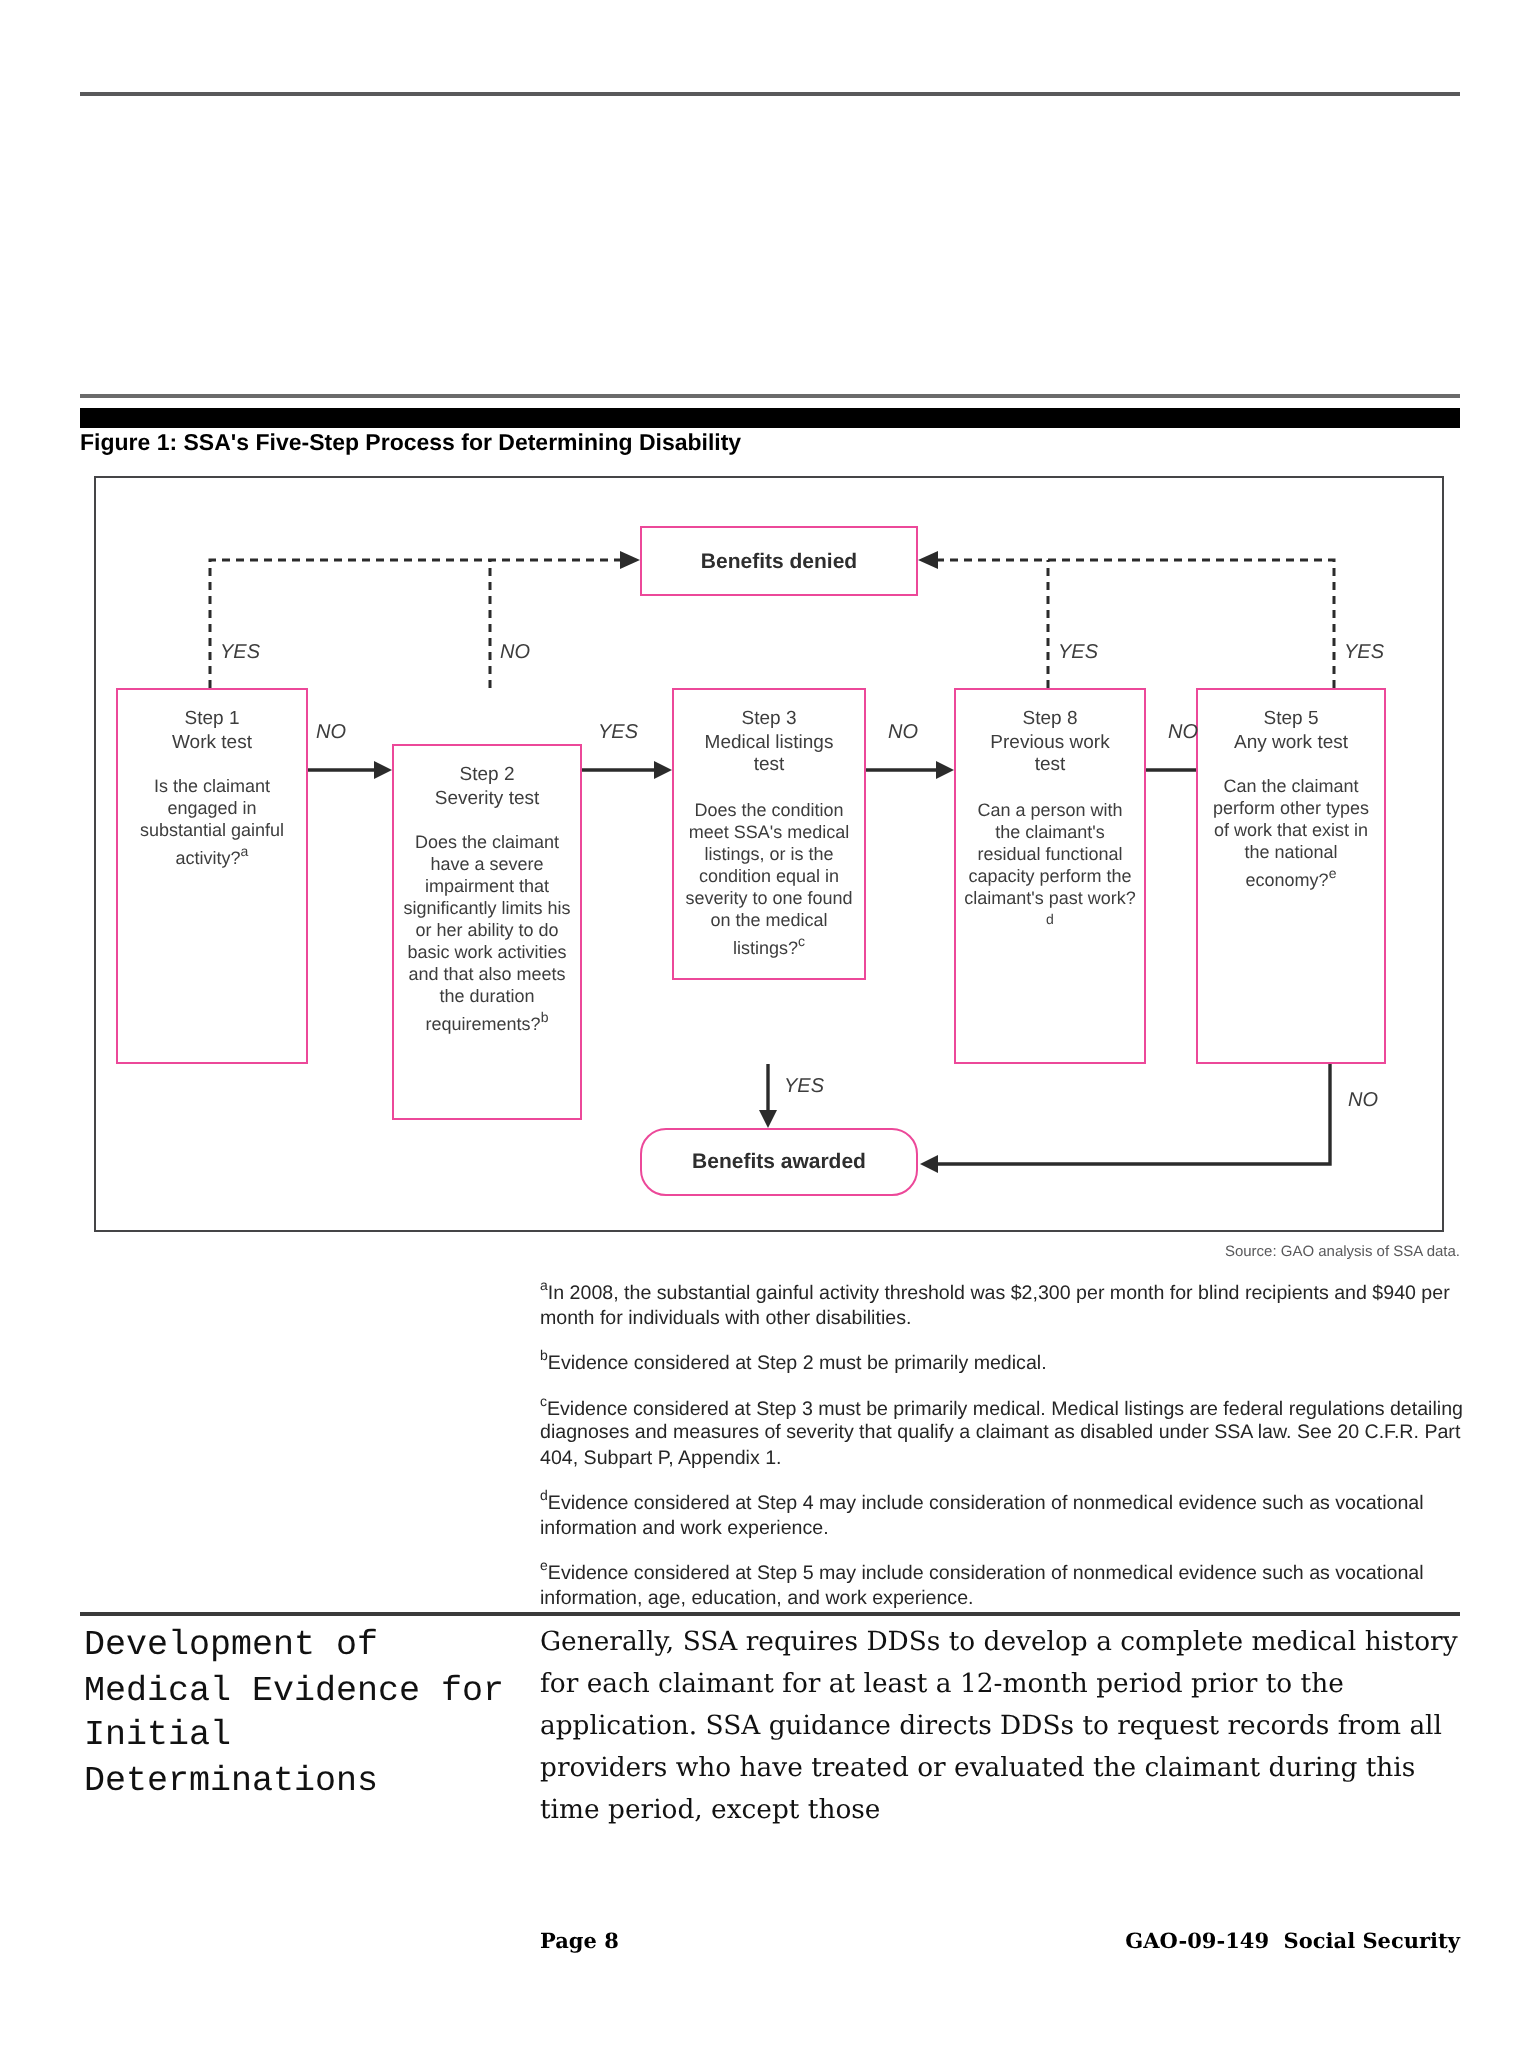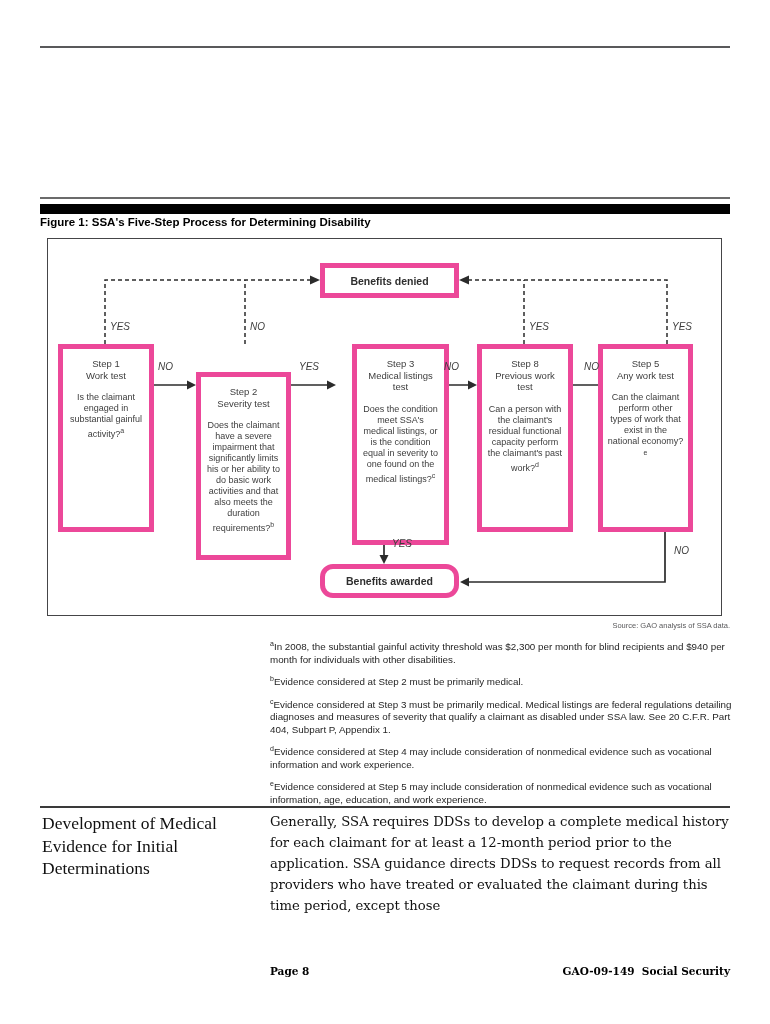--- a/index.html
+++ b/index.html
@@ -7,41 +7,41 @@
         font-family:"Liberation Sans",sans-serif;color:#1a1a1a;}
   .abs{position:absolute;}
   
   .rule-top{left:40px;top:46px;width:690px;height:2px;background:#59595b;}
   .fig-rule{left:40px;top:197px;width:690px;height:2px;background:#6b6b6b;}
   .fig-bar{left:40px;top:204px;width:690px;height:10px;background:#000;}
   .fig-title{left:40px;top:216px;width:690px;font-size:11.5px;font-weight:bold;color:#000;}
   
   .chart{left:47px;top:238px;width:675px;height:378px;border:1.5px solid #454547;box-sizing:border-box;background:#fff;}
   .chart svg{position:absolute;left:0;top:0;}
-  .cbox{position:absolute;border:5px solid #ec4899;background:#fff;box-sizing:border-box;
+  .cbox{position:absolute;border:1px solid #ec4899;background:#fff;box-sizing:border-box;
         color:#3d3d3d;text-align:center;}
   .endbox{font-weight:bold;font-size:10.5px;color:#2e2e2e;display:flex;align-items:center;justify-content:center;}
   .stepbox{font-size:9px;line-height:11px;padding:9px 4px 0 4px;}
   .step-head{font-size:9.5px;line-height:11.5px;}
   .step-name{font-weight:normal;max-width:70px;margin:0 auto;}
   .step-q{margin-top:11px;}
   .step-q sup{font-size:7px;}
   .lbl{position:absolute;font-style:italic;font-size:10px;color:#3d3d3d;}
   line,path{stroke:#2b2b2b;fill:none;}
   polygon{fill:#2b2b2b;stroke:none;}
   .dash{stroke-dasharray:4 3;stroke-width:1.5;}
   .solid{stroke-width:1.7;}
   
   .source{left:270px;top:621px;width:460px;font-size:7.5px;color:#59595b;text-align:right;}
   .footnotes{left:270px;top:638px;width:462px;font-size:9.8px;line-height:12.4px;color:#262626;}
   .footnotes p{margin:0 0 7px 0;}
   .footnotes sup{font-size:7px;}
   
   .sec-rule{left:40px;top:806px;width:690px;height:2px;background:#3a3a3a;}
-  .sec-head{left:42px;top:812px;width:220px;font-family:Liberation Serif, serif;
+  .sec-head{left:42px;top:812px;width:220px;font-family:Liberation Mono, monospace;
             font-size:17.5px;line-height:22.5px;color:#111;}
   .sec-body{left:270px;top:811px;width:463px;font-family:"DejaVu Serif",serif;
             font-size:13.2px;line-height:21px;color:#111;}
   
   .footer-page{left:270px;top:965px;font-family:"DejaVu Serif",serif;font-weight:bold;font-size:10.5px;color:#000;}
   .footer-doc{left:430px;top:965px;width:300px;text-align:right;font-family:"DejaVu Serif",serif;
               font-weight:bold;font-size:10.5px;color:#000;white-space:pre;}
 </style>
 </head>
 <body>
@@ -89,21 +89,21 @@
       <div class="step-head step-name">Work test</div>
       <div class="step-q"><span>Is the claimant engaged in substantial gainful activity?</span><sup>a</sup></div>
     </div>
 
     <div class="cbox stepbox" style="left:148px;top:105px;width:95px;height:188px;margin-top:28px;">
       <div class="step-head">Step 2</div>
       <div class="step-head step-name">Severity test</div>
       <div class="step-q"><span>Does the claimant have a severe impairment that significantly limits his or her ability to do basic work activities and that also meets the duration requirements?</span><sup>b</sup></div>
     </div>
 
-    <div class="cbox stepbox" style="left:304px;top:105px;width:97px;height:201px;">
+    <div class="cbox stepbox" style="left:288px;top:105px;width:97px;height:146px;">
       <div class="step-head">Step 3</div>
       <div class="step-head step-name">Medical listings test</div>
       <div class="step-q"><span>Does the condition meet SSA's medical listings, or is the condition equal in severity to one found on the medical listings?</span><sup>c</sup></div>
     </div>
 
     <div class="cbox stepbox" style="left:429px;top:105px;width:96px;height:188px;">
       <div class="step-head">Step 8</div>
       <div class="step-head step-name">Previous work test</div>
       <div class="step-q"><span>Can a person with the claimant's residual functional capacity perform the claimant's past work?</span><sup>d</sup></div>
     </div>

